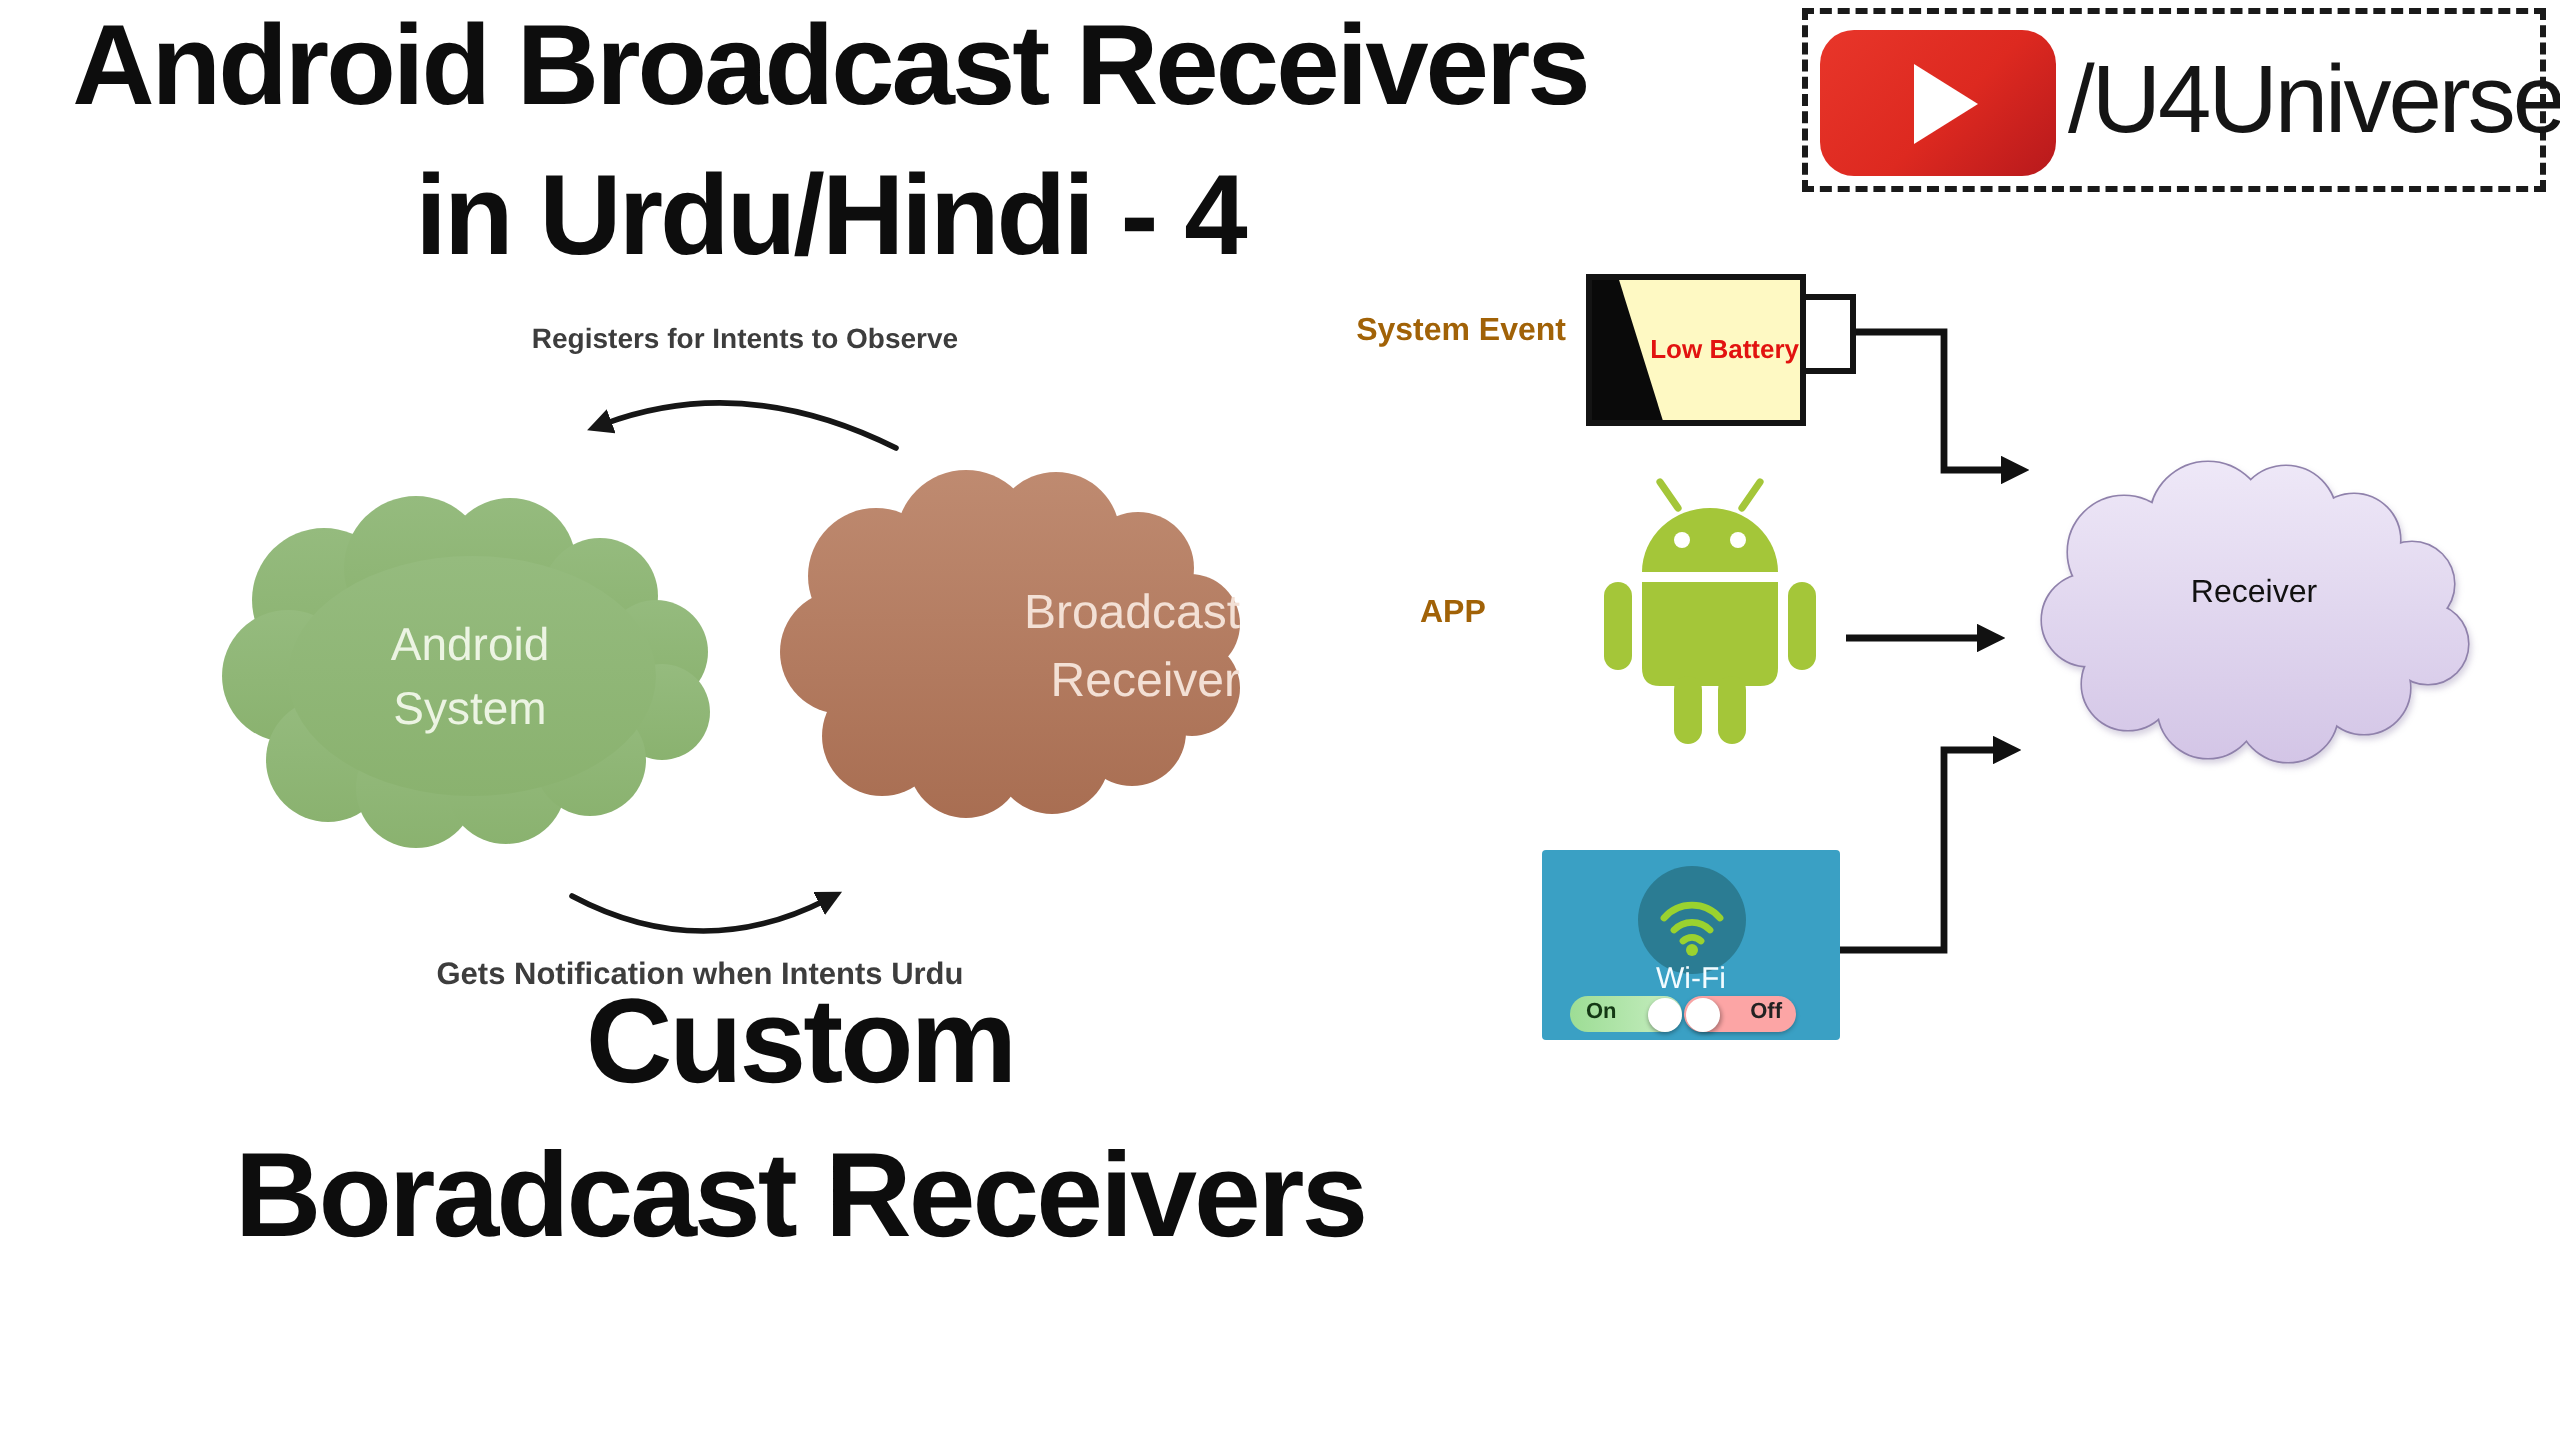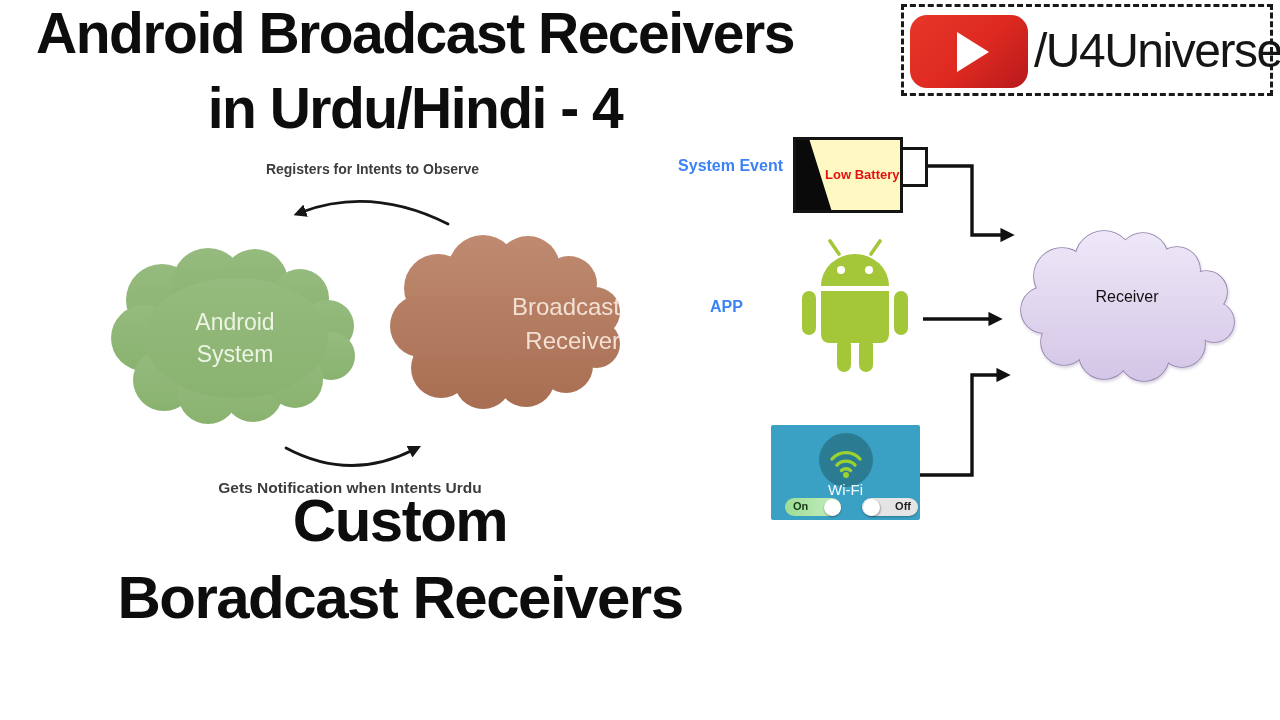--- a/index.html
+++ b/index.html
@@ -81,21 +81,21 @@
     position: absolute; left: 28%; right: 2%; top: 50%;
     transform: translateY(-52%);
     text-align: center; font-size: 13px; font-weight: 700; color: #e21310;
     white-space: nowrap;
   }
   .battery-terminal {
     left: 900px; top: 147px; width: 28px; height: 40px;
     background: #fff; border: 3px solid #141414;
   }
 
-  .side-label { font-weight: 700; color: #3b82f6; white-space: nowrap; }
+  .side-label { font-weight: 700; color: #a16207; white-space: nowrap; }
   .lbl-sysevent { left: 668px; top: 157px; width: 115px; font-size: 16px; text-align: right; }
   .lbl-app      { left: 710px; top: 298px; width: 60px;  font-size: 16px; }
 
   
   .wifi-card {
     left: 771px; top: 425px; width: 149px; height: 95px;
     background: #3aa0c4; border-radius: 2px;
   }
   .wifi-circle {
     position: absolute; left: 50%; top: 8px; transform: translateX(-50%);
@@ -112,22 +112,22 @@
     border-radius: 9px; font-size: 11px; font-weight: 700;
   }
   .toggle .knob {
     position: absolute; top: 0.5px; width: 17px; height: 17px;
     border-radius: 50%; background: #ffffff;
     box-shadow: 0 1px 2px rgba(0,0,0,0.35);
   }
   .toggle-on  { left: 14px; background: linear-gradient(90deg,#9ddd95,#c8eec2); color: #143814; }
   .toggle-on  .label { position: absolute; left: 8px;  top: 2px; }
   .toggle-on  .knob  { right: 0.5px; }
-  .toggle-off { left: 71px; background: #e5e5e5; color: #222;
-                box-shadow: 0 1px 2px rgba(0,0,0,0.25); margin-left: 20px; }
+  .toggle-off { left: 71px; background: #fca5a5; color: #222;
+                box-shadow: 0 1px 2px rgba(0,0,0,0.25); }
   .toggle-off .label { position: absolute; right: 7px; top: 2px; }
   .toggle-off .knob  { left: 0.5px; box-shadow: 1px 1px 2px rgba(0,0,0,0.3); }
 
   svg { display: block; }
   .shadowed { filter: drop-shadow(1px 2px 1.5px rgba(90,70,130,0.25)); }
 </style>
 </head>
 <body>
 
 <div class="canvas">

